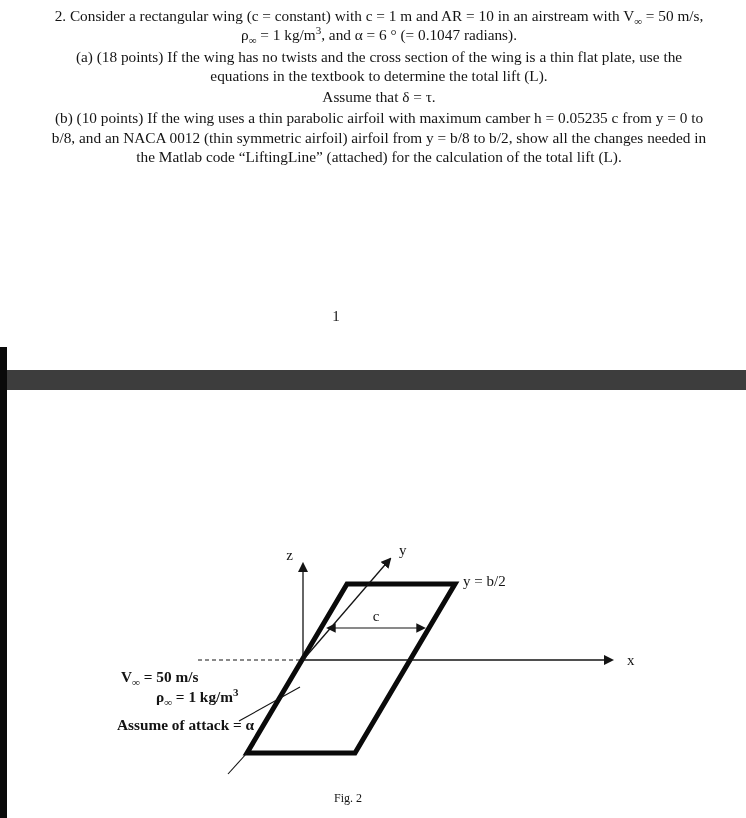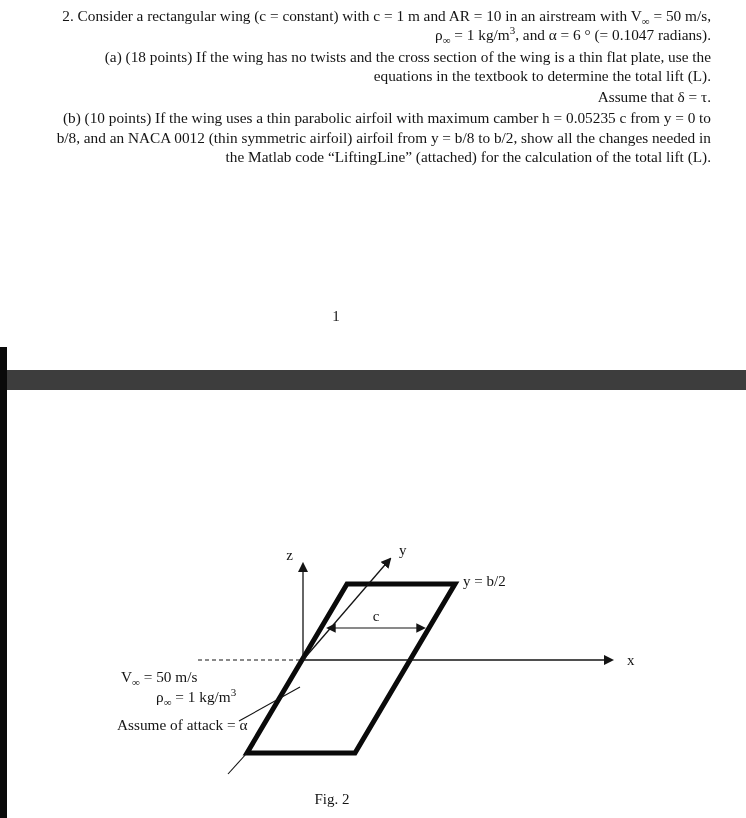--- a/index.html
+++ b/index.html
@@ -4,43 +4,43 @@
 <style>
   html,body { margin:0; padding:0; }
   body {
     width:746px; height:818px; position:relative;
     background:#ffffff; overflow:hidden;
     font-family:"Liberation Serif", serif;
     color:#141414;
   }
   .problem {
     position:absolute; left:47px; top:6px; width:664px;
-    font-size:15.3px; line-height:19.3px; text-align:right;
+    font-size:15.3px; line-height:19.3px; text-align:center;
   }
   .problem p { margin:0 0 2px 0; }
   sub, sup { font-size:11px; line-height:0; }
   .page-number {
     position:absolute; top:308px; left:0; width:672px;
     text-align:center; font-size:15px;
   }
   .separator {
     position:absolute; left:0; top:370px; width:746px; height:20px;
   }
   .edge-strip {
     position:absolute; left:0; top:347px; width:7px; height:471px;
   }
   .fig-svg { position:absolute; left:0; top:390px; }
   svg text { font-family:"Liberation Serif", serif; font-size:15px; fill:#141414; }
-  .annot { position:absolute; font-size:15.3px; white-space:nowrap; }
+  .annot { position:absolute; font-size:15.3px; white-space:nowrap;font-weight:bold; }
   #annot-v   { left:121px; top:668px; }
   #annot-rho { left:124px; top:688px;margin-left:32px; }
   #annot-aoa { left:117px; top:716px; }
   .caption {
-    position:absolute; left:302px; top:791px; width:60px;
-    text-align:center; font-size:15px;
+    position:absolute; left:318px; top:791px; width:60px;
+    text-align:center; font-size:12px;
   }
 </style>
 </head>
 <body>
 
 <div class="problem">
   <p><span>2.  Consider a rectangular wing (c = constant) with c = 1 m and AR = 10 in an airstream with V</span><sub>∞</sub><span> = 50 m/s, ρ</span><sub>∞</sub><span> = 1 kg/m</span><sup>3</sup><span>, and α = 6 ° (= 0.1047 radians).</span></p>
   <p><span>(a) (18 points) If the wing has no twists and the cross section of the wing is a thin flat plate, use the equations in the textbook to determine the total lift (L).</span></p>
   <p><span>Assume that δ = τ.</span></p>
   <p><span>(b) (10 points) If the wing uses a thin parabolic airfoil with maximum camber h = 0.05235 c from y = 0 to b/8, and an NACA 0012 (thin symmetric airfoil) airfoil from y = b/8 to b/2, show all the changes needed in the Matlab code “LiftingLine” (attached) for the calculation of the total lift (L).</span></p>

